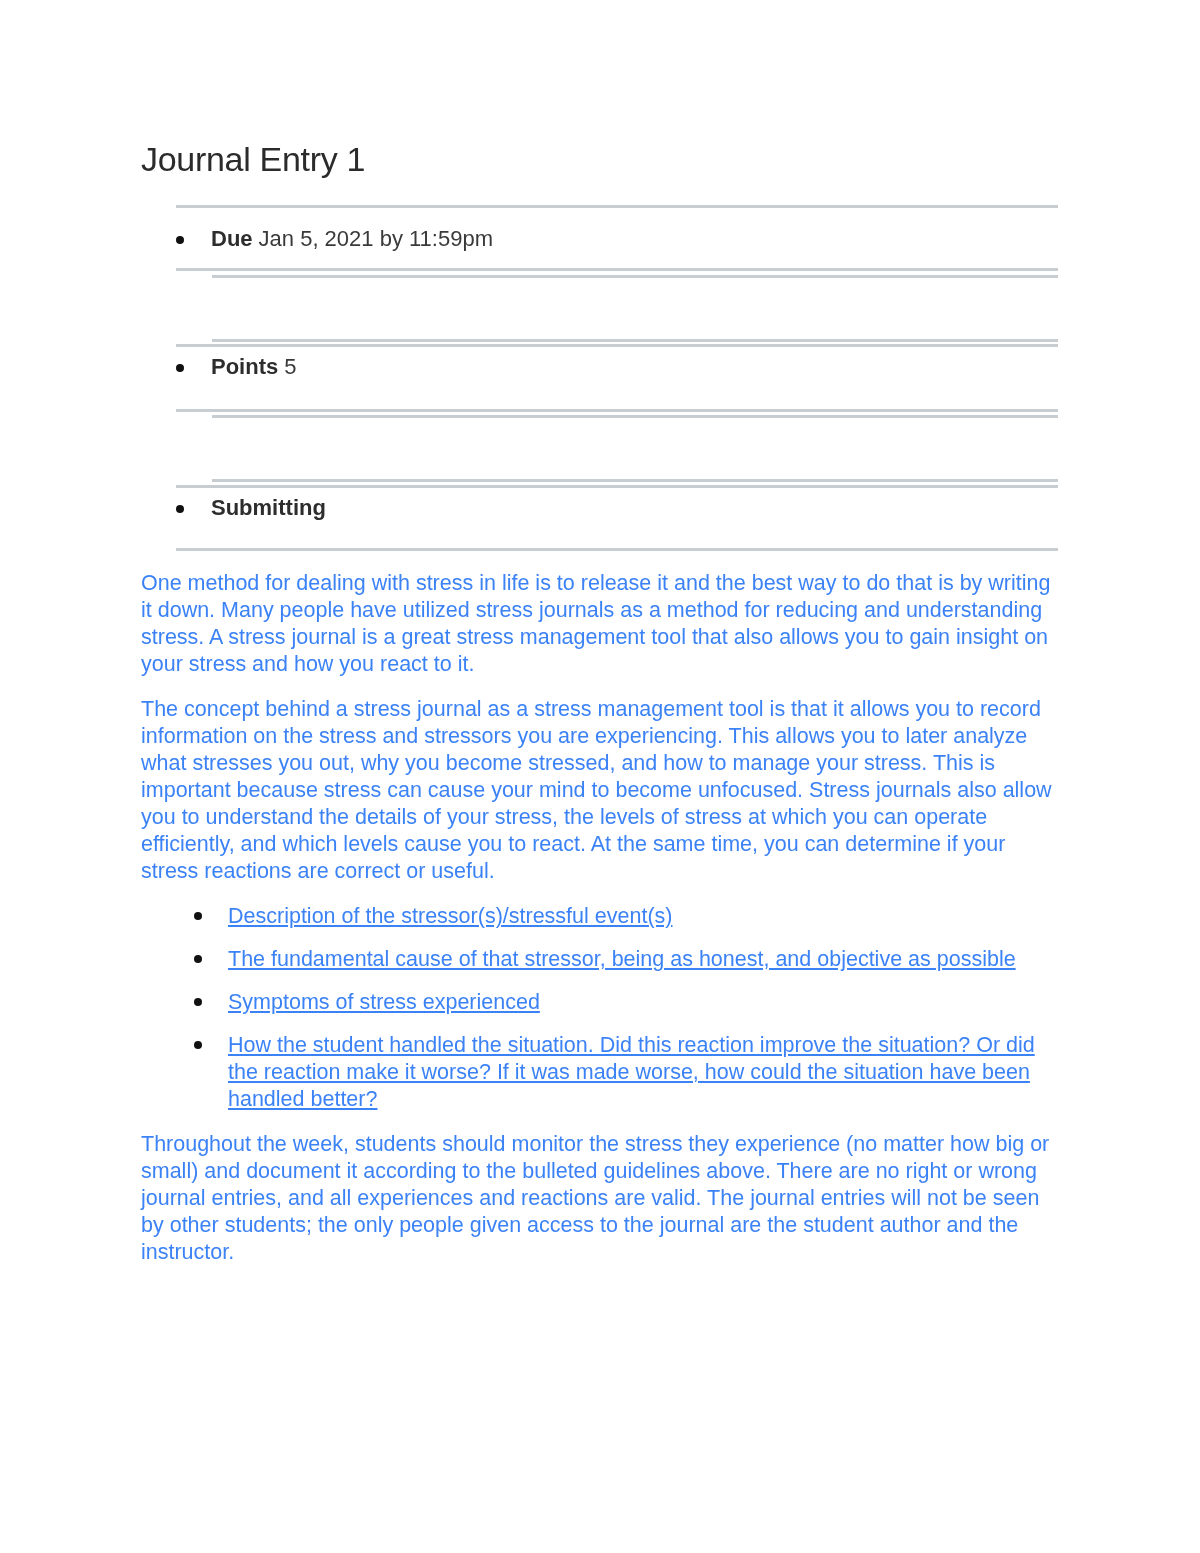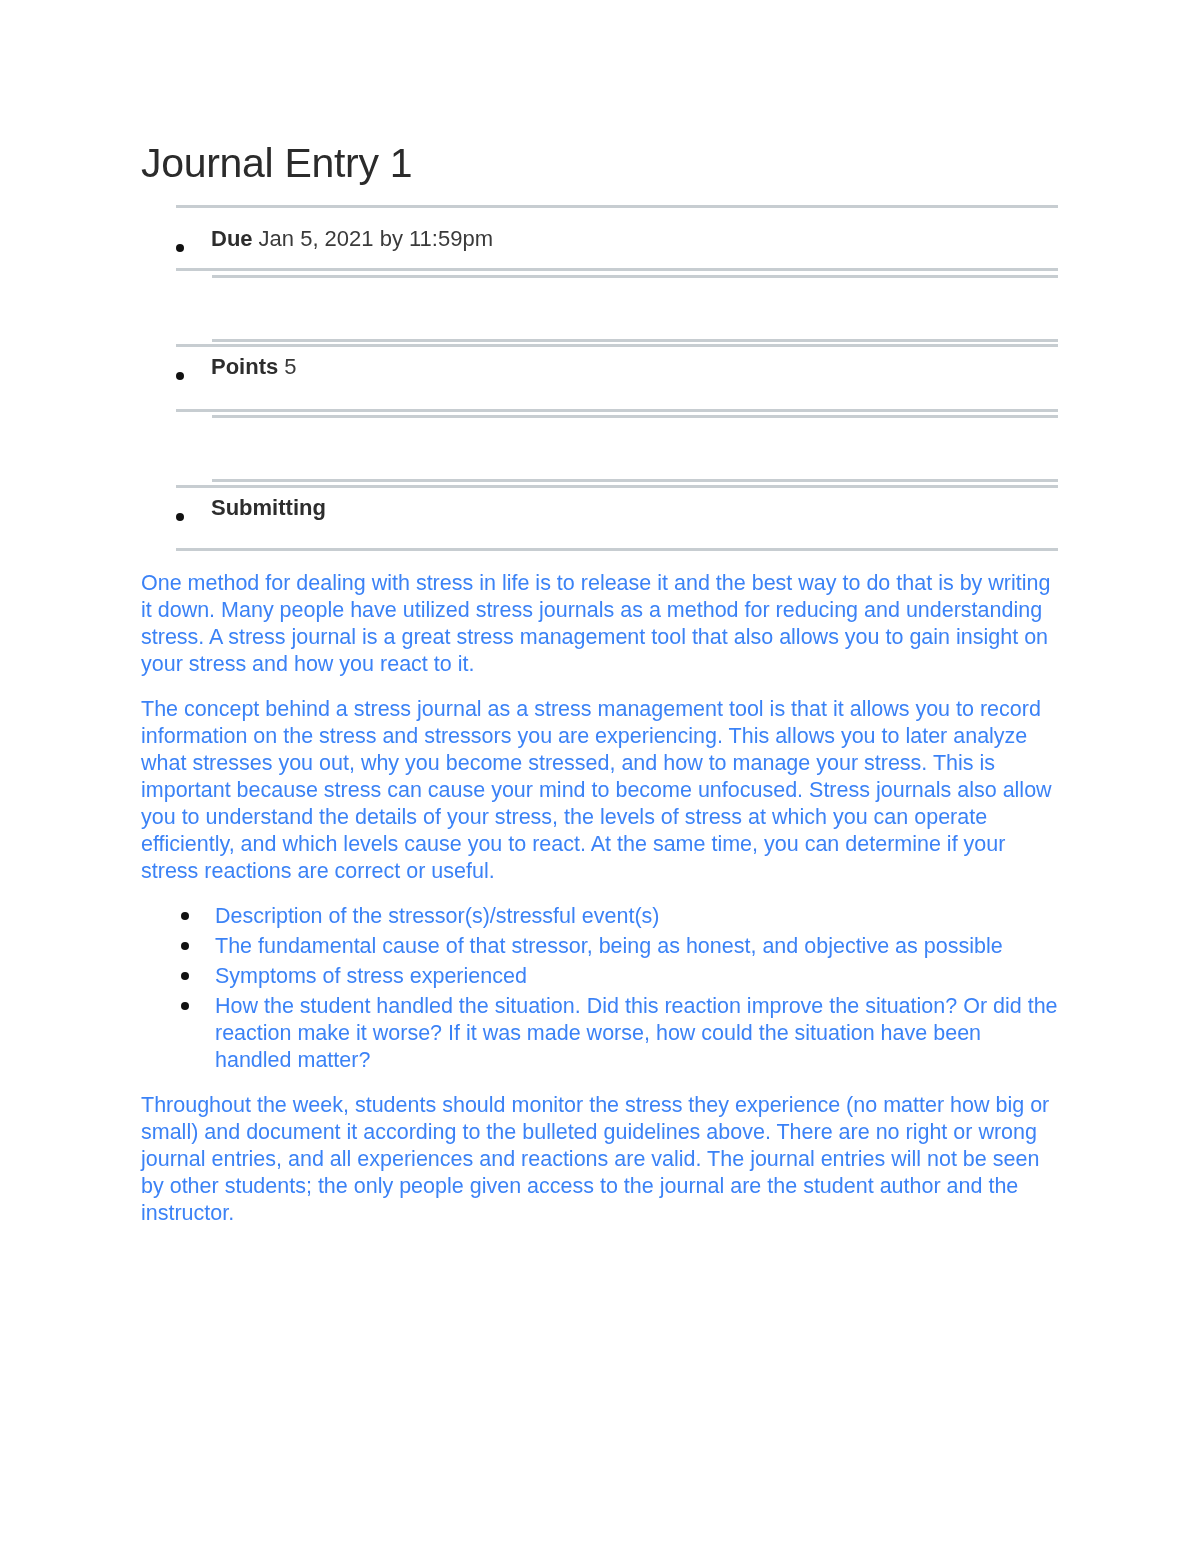--- a/index.html
+++ b/index.html
@@ -3,42 +3,42 @@
 <meta charset="utf-8">
 <style>
   html, body { margin: 0; padding: 0; background: #ffffff; }
   body {
     width: 1200px; height: 1553px; position: relative; overflow: hidden;
     font-family: "Liberation Sans", "DejaVu Sans", sans-serif;
     color: #2d2d2d;
   }
   .title {
     position: absolute; left: 141px; top: 140px;
-    font-size: 41px; font-weight: normal; margin: 0; color: #2b2b2b;
+    font-size: 34px; font-weight: normal; margin: 0; color: #2b2b2b;
     letter-spacing: -0.3px;
   }
   .hr { position: absolute; height: 3px; background: #c7cdd1; }
   .hr.full { left: 176px; width: 882px; }
   .hr.inner { left: 212px; width: 846px; }
   .meta-item {
     position: absolute; left: 176px; font-size: 22px; color: #3a3a3a;
-    display: flex; align-items: flex-end;
+    display: flex; align-items: center;
   }
   .bullet-dot {
     width: 8px; height: 8px; border-radius: 50%; background: #111;
     display: inline-block; margin-right: 27px; margin-top: 1px;
   }
   .meta-label { font-weight: bold; color: #2d2d2d; margin-right: 6px; }
   .content {
     position: absolute; left: 141px; top: 570px; width: 920px;
     font-size: 21.5px; line-height: 27px; color: #3b82f6;
   }
   .content p { margin: 0 0 18px 0; }
   .content ul { list-style: none; margin: 0 0 18px 0; padding: 0 0 0 71px; }
-  .content li { position: relative; margin: 3px; }
+  .content li { position: relative; margin: 16px; text-decoration: underline; }
   .content li .dot {
     position: absolute; left: -34px; top: 9px; width: 8px; height: 8px;
     border-radius: 50%; background: #111;
   }
 </style>
 </head>
 <body>
 
 <h1 class="title">Journal Entry 1</h1>
 
@@ -73,16 +73,16 @@
 
 <div class="hr full" style="top:548px"></div>
 
 <div class="content">
   <p>One method for dealing with stress in life is to release it and the best way to do that is by writing it down.  Many people have utilized stress journals as a method for reducing and understanding stress.  A stress journal is a great stress management tool that also allows you to gain insight on your stress and how you react to it.</p>
   <p>The concept behind a stress journal as a stress management tool is that it allows you to record information on the stress and stressors you are experiencing.  This allows you to later analyze what stresses you out, why you become stressed, and how to manage your stress.  This is important because stress can cause your mind to become unfocused.  Stress journals also allow you to understand the details of your stress, the levels of stress at which you can operate efficiently, and which levels cause you to react.  At the same time, you can determine if your stress reactions are correct or useful.</p>
   <ul>
     <li><span class="dot"></span><span>Description of the stressor(s)/stressful event(s)</span></li>
     <li><span class="dot"></span><span>The fundamental cause of that stressor, being as honest, and objective as possible</span></li>
     <li><span class="dot"></span><span>Symptoms of stress experienced</span></li>
-    <li><span class="dot"></span><span>How the student handled the situation.   Did this reaction improve the situation?  Or did the reaction make it worse?  If it was made worse, how could the situation have been handled matter?</span></li>
+    <li><span class="dot"></span><span>How the student handled the situation.   Did this reaction improve the situation?  Or did the reaction make it worse?  If it was made worse, how could the situation have been handled better?</span></li>
   </ul>
   <p>Throughout the week, students should monitor the stress they experience (no matter how big or small) and document it according to the bulleted guidelines above.  There are no right or wrong journal entries, and all experiences and reactions are valid.  The journal entries will not be seen by other students; the only people given access to the journal are the student author and the instructor.</p>
 </div>
 
 </body></html>

